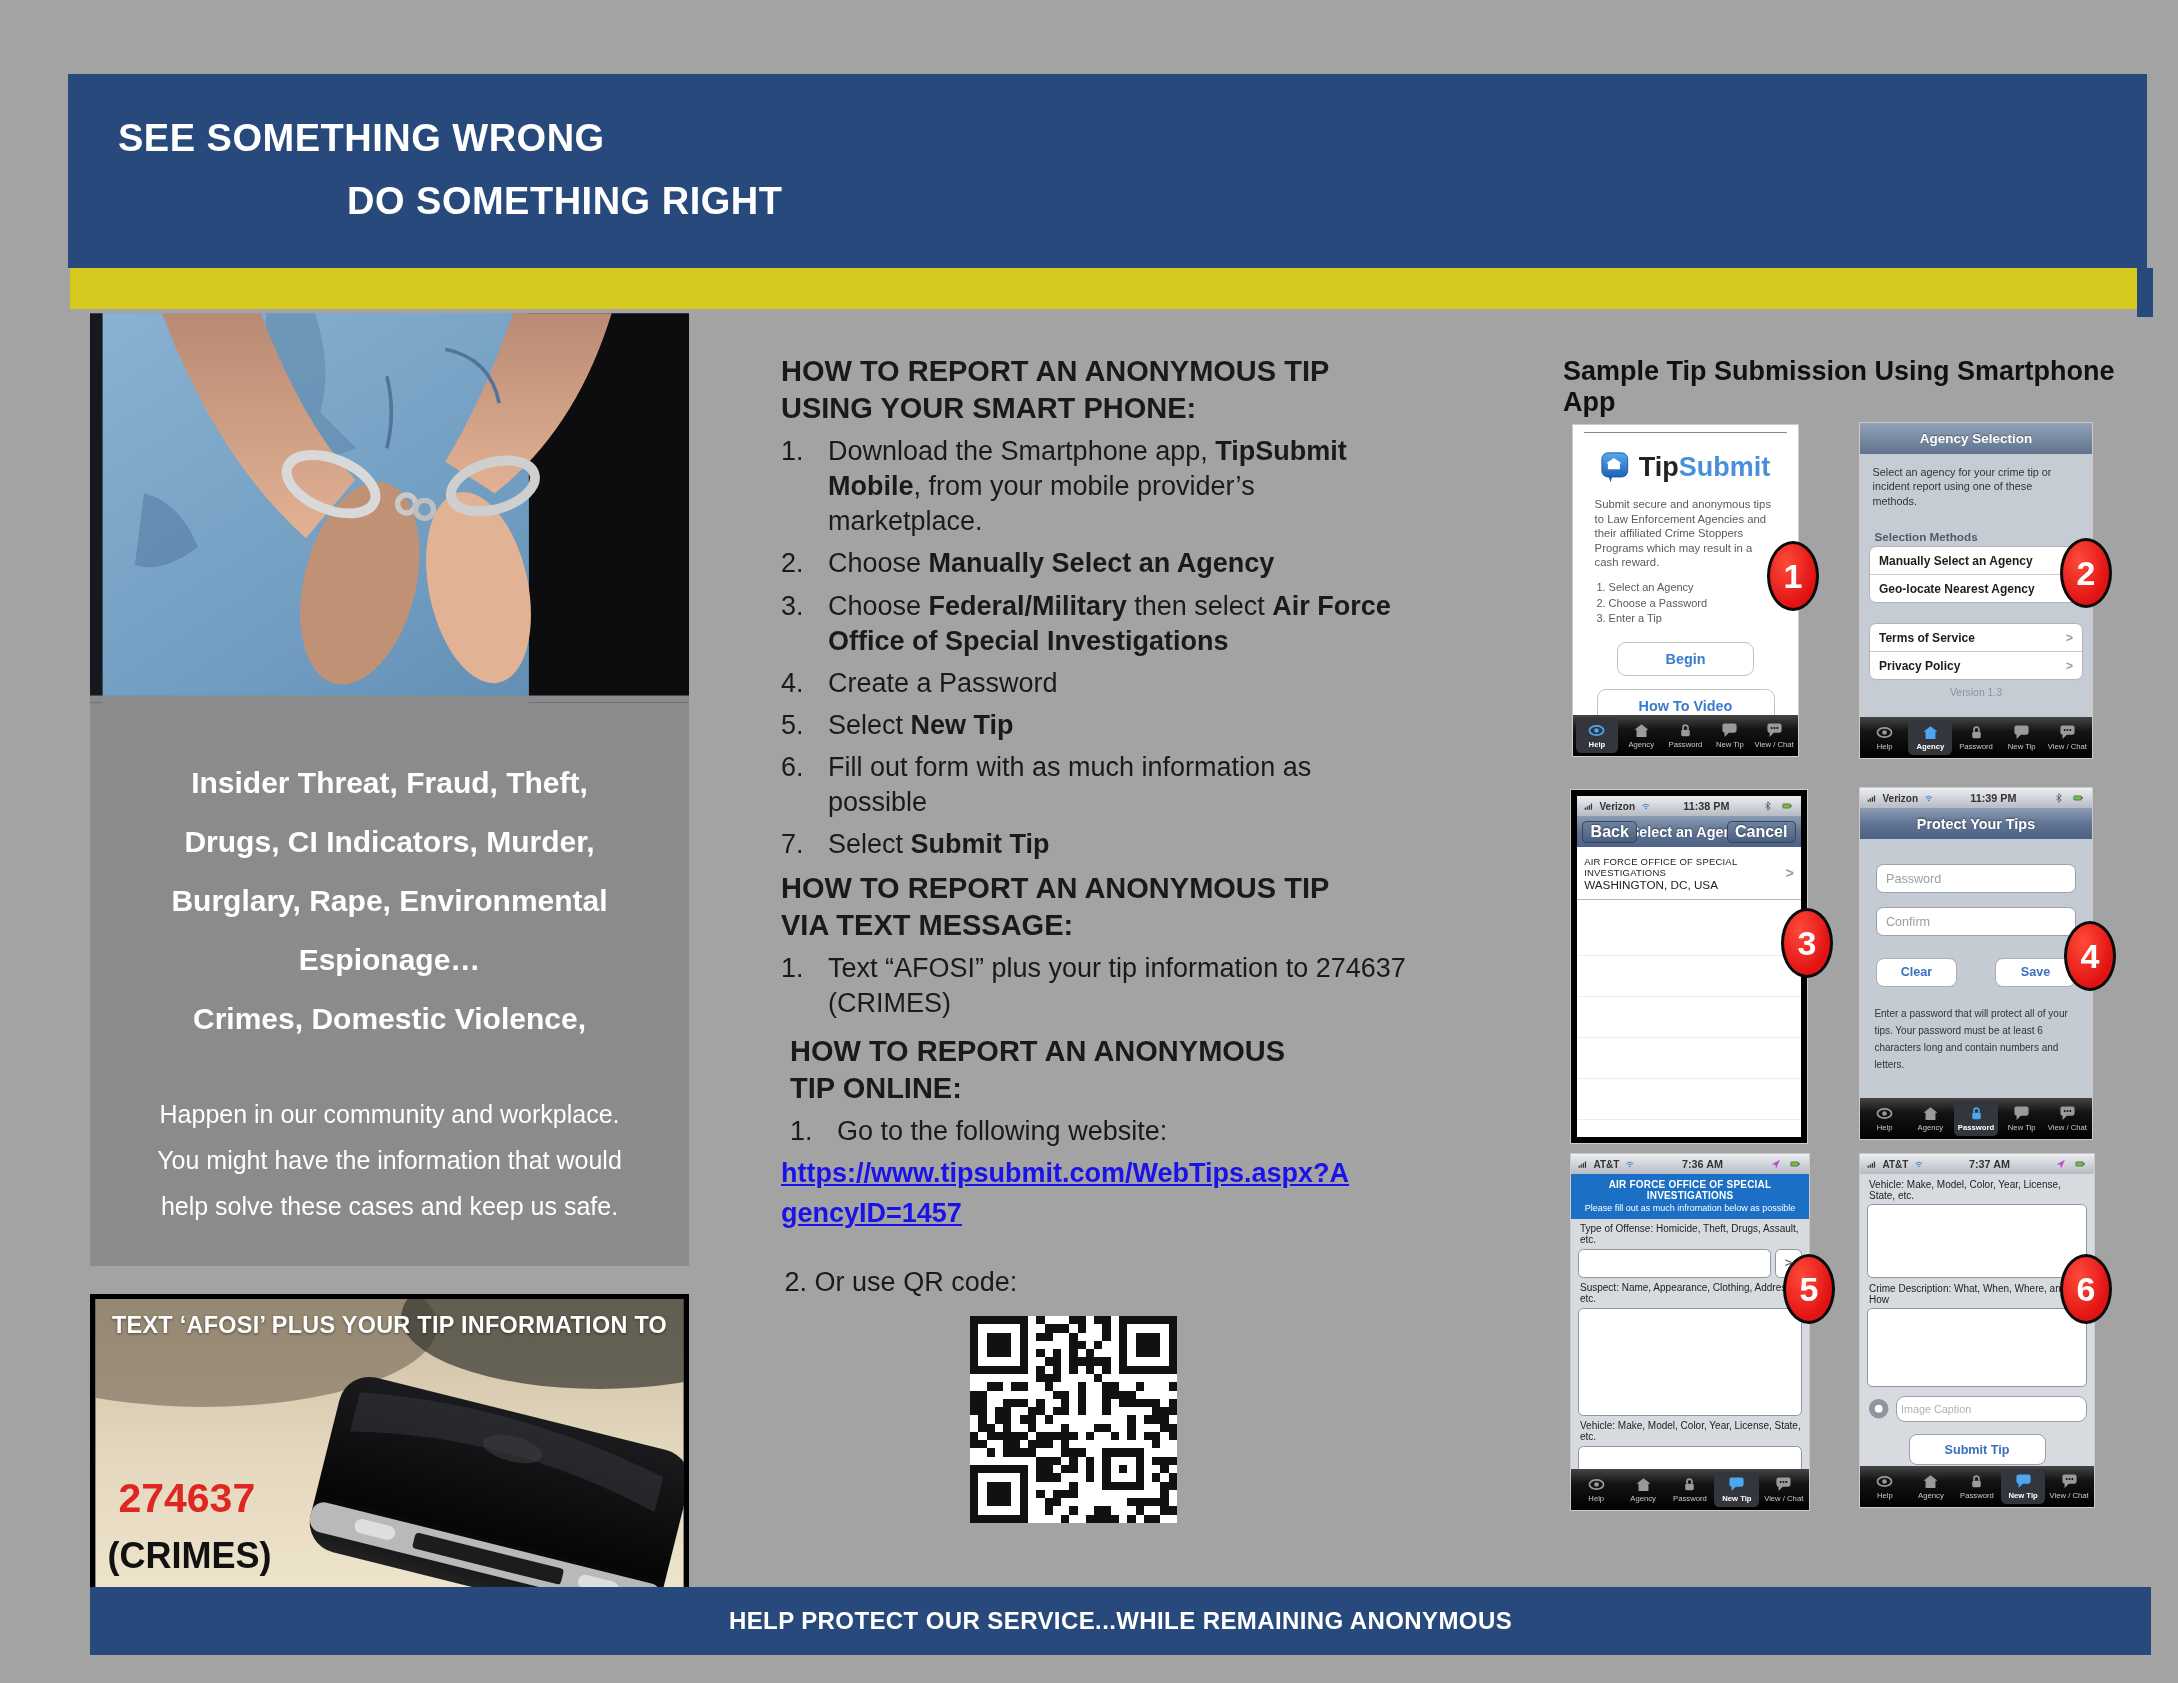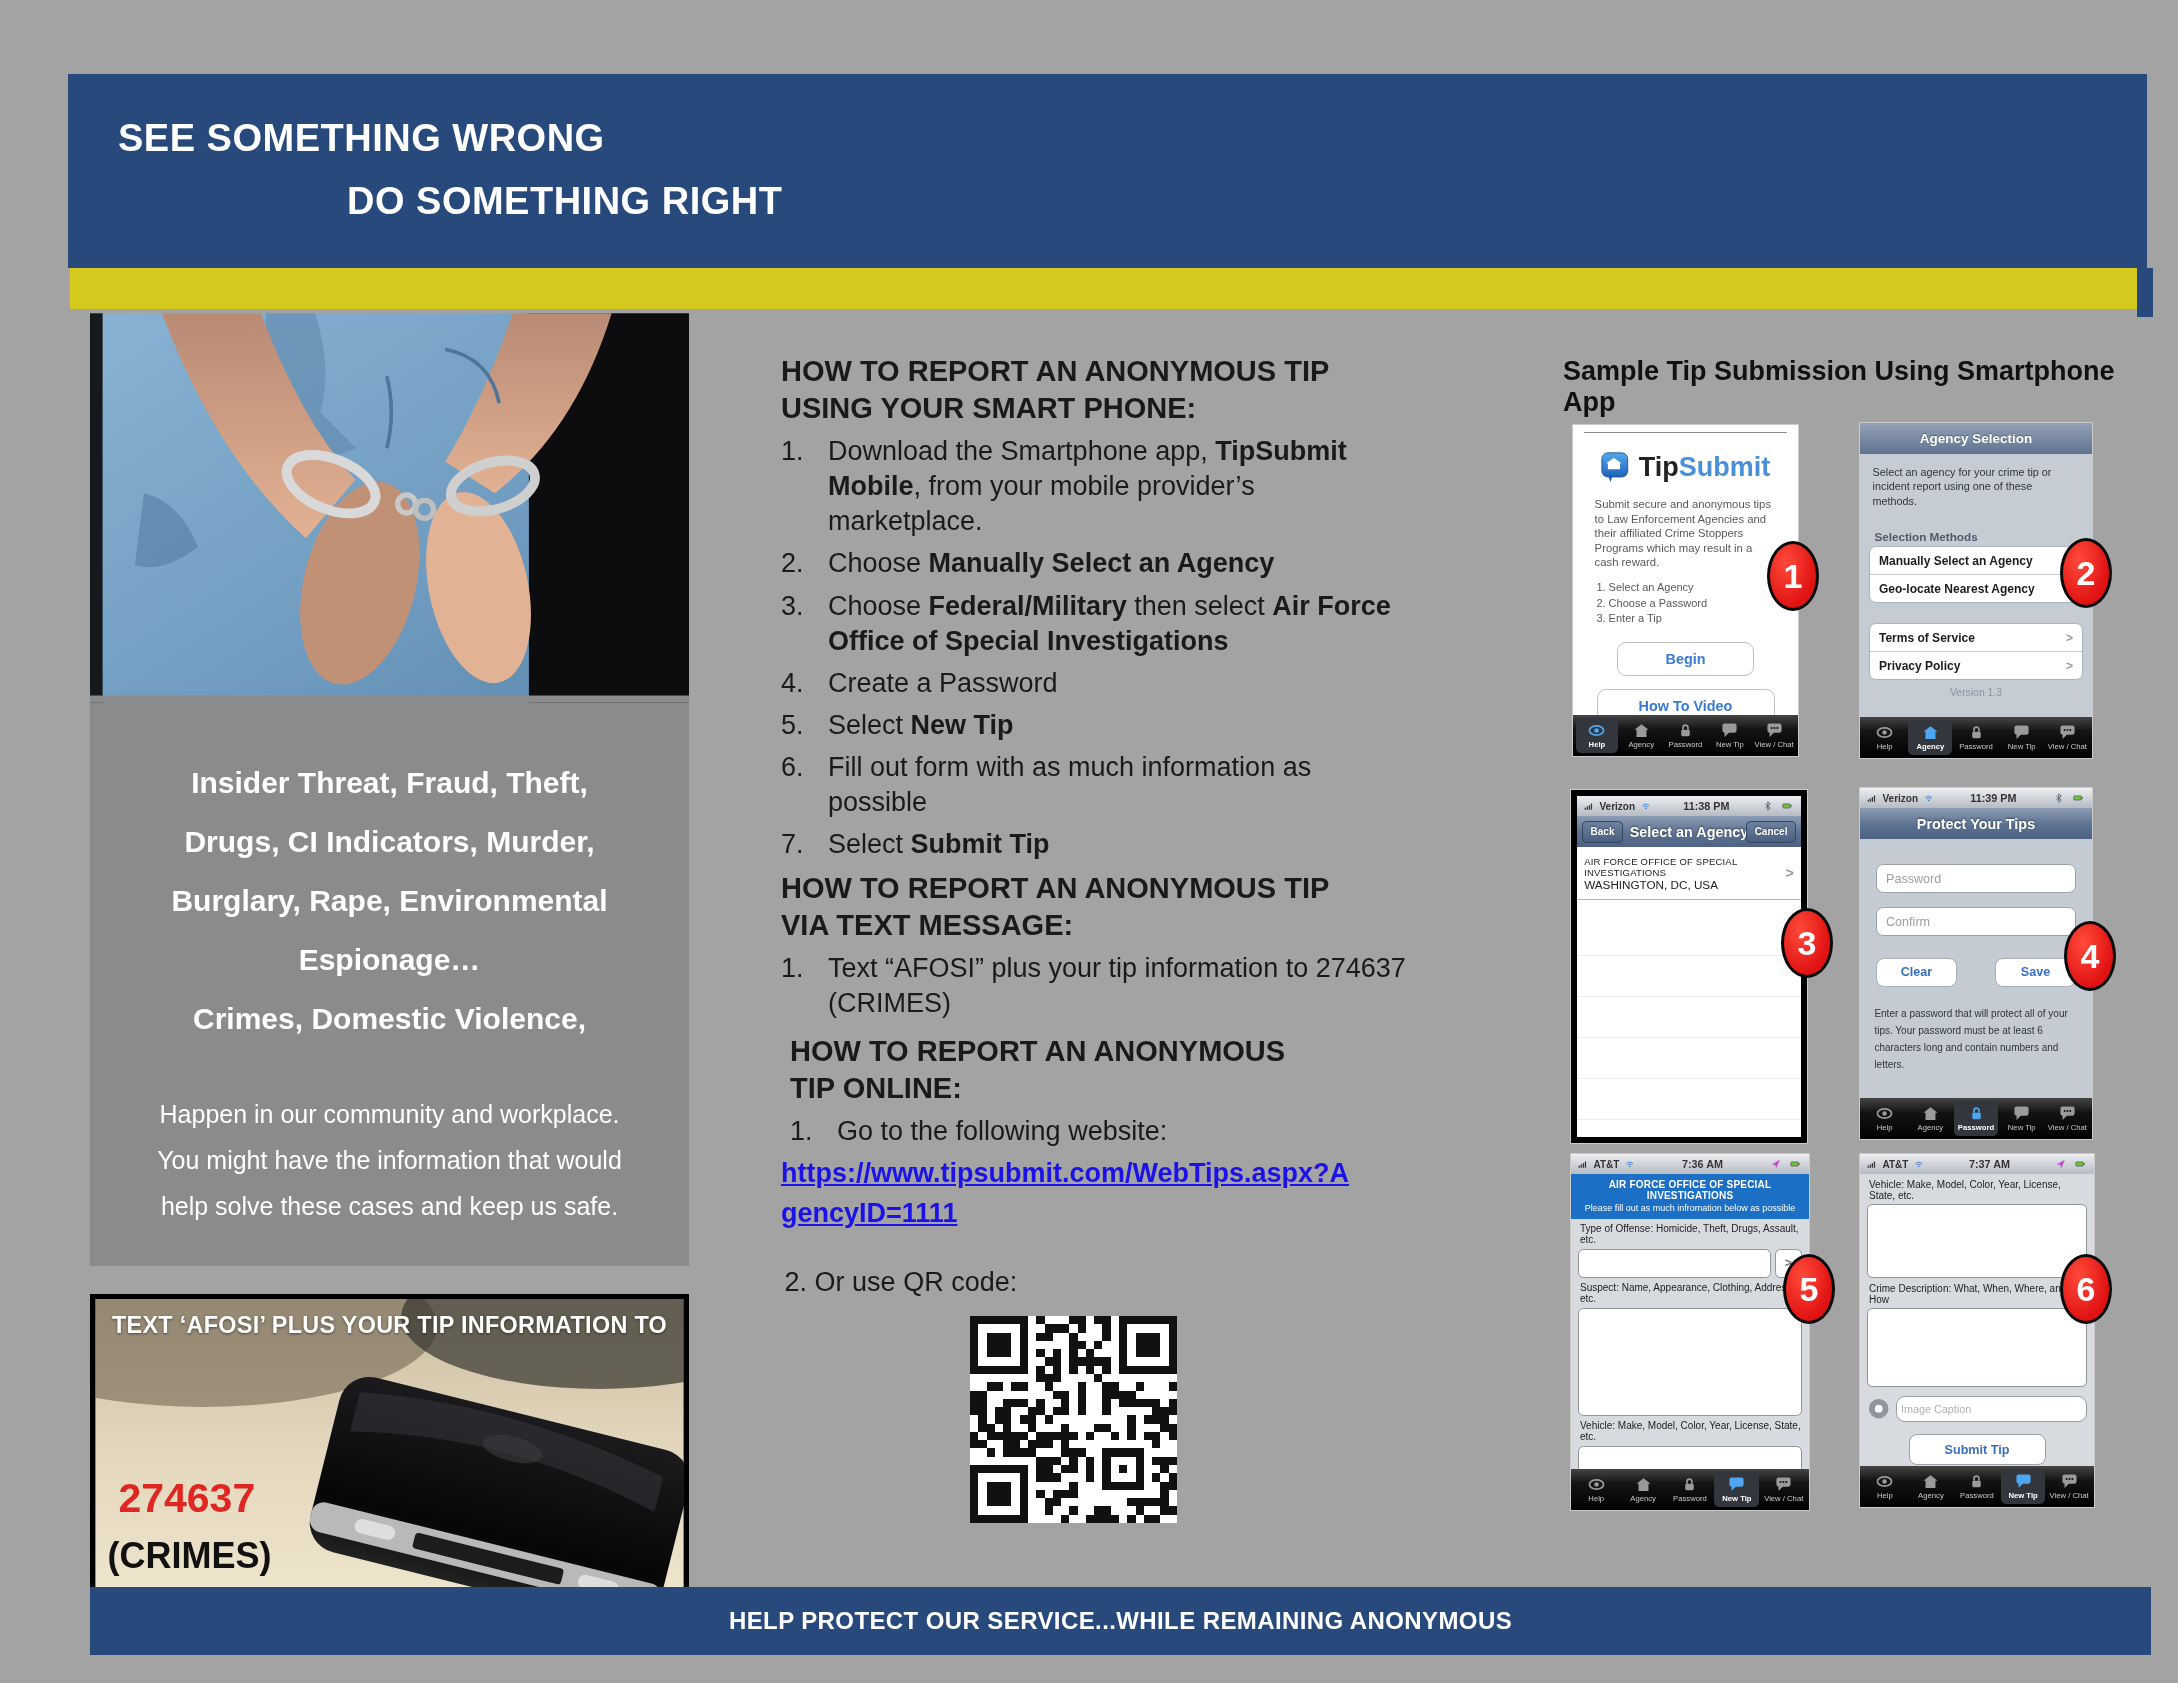--- a/index.html
+++ b/index.html
@@ -54,21 +54,21 @@
   .grow{height:27px;display:flex;align-items:center;padding:0 9px;font-size:12px;font-weight:bold;color:#1c1c1c;}
   .grow + .grow{border-top:0.9px solid #ccc;}
   .grow .chev{margin-left:auto;color:#9a9a9a;font-weight:bold;}
   .p2-version{margin-top:7.2px;text-align:center;font-size:10.4px;color:#8a93a3;}
   
   .sbar{height:20px;background:linear-gradient(#eceef1,#b6bcc4);display:flex;align-items:center;font-size:10px;font-weight:bold;color:#333;padding:0 5.4px;gap:3.6px;}
   .sbar .time{flex:1;text-align:center;font-size:10.8px;}
   .sicon{width:13.5px;height:10px;}
   
   .navbar{height:31px;background:linear-gradient(#8c9cb3,#5d7191 55%,#4e6285);display:flex;align-items:center;justify-content:center;color:#fff;font-weight:bold;font-size:14.4px;position:relative;text-shadow:0 -0.9px 1.8px rgba(0,0,0,.45);}
-  .navbtn{position:absolute;top:4.5px;height:20px;padding:0 7.2px;background:linear-gradient(#6e82a0,#4a5f80);border:0.9px solid #33455f;border-radius:4.5px;color:#fff;font-size:10px;font-weight:bold;line-height:20px;}
+  .navbtn{position:absolute;top:4.5px;height:20px;padding:0 7.2px;background:linear-gradient(#6e82a0,#4a5f80);border:0.9px solid #33455f;border-radius:4.5px;color:#fff;font-size:16px;font-weight:bold;line-height:20px;}
   .navbtn.l{left:5.4px;} .navbtn.r{right:5.4px;}
   
   .p3{border:6.3px solid #000;background:#fff;}
   .p3-item{min-height:45px;background:#fff;border-bottom:0.9px solid #b5b5b5;display:flex;align-items:center;padding:3.6px 7.2px;}
   .p3-a1{font-size:9.5px;color:#222;letter-spacing:0.2px;}
   .p3-a2{font-size:11.7px;color:#222;}
   .p3-rows{position:absolute;left:0;right:0;bottom:0;top:119px;background:repeating-linear-gradient(to bottom,#fff 0 40px,#ededed 40px 41px);}
   
   .p4{background:#c5cbd3;}
   .inputbox{margin:0 16px;height:27px;background:#fff;border:0.9px solid #9aa0a8;border-radius:7.2px;display:flex;align-items:center;padding:0 9px;font-size:12.6px;color:#9aa0a8;}
@@ -278,21 +278,21 @@
     <div class="li">
       <span class="num">1.</span>
       <span class="cont">Text “AFOSI” plus your tip information to 274637 (CRIMES)</span>
     </div>
 
     <div class="mh online" style="margin-top:12.6px">HOW TO REPORT AN ANONYMOUS TIP ONLINE:</div>
     <div class="li" style="margin:1.8px 0 0 9px">
       <span class="num">1.</span>
       <span class="cont">Go to the following website:</span>
     </div>
-    <a class="weblink" href="#">https://www.tipsubmit.com/WebTips.aspx?AgencyID=1111</a>
+    <a class="weblink" href="#">https://www.tipsubmit.com/WebTips.aspx?AgencyID=1457</a>
 
     <div class="qr-step">2. Or use QR code:</div>
     <svg id="qr" viewBox="0 0 25 25" shape-rendering="crispEdges">
         <rect x="0" y="0" width="1" height="1" fill="#111"></rect>
         <rect x="1" y="0" width="1" height="1" fill="#111"></rect>
         <rect x="2" y="0" width="1" height="1" fill="#111"></rect>
         <rect x="3" y="0" width="1" height="1" fill="#111"></rect>
         <rect x="4" y="0" width="1" height="1" fill="#111"></rect>
         <rect x="5" y="0" width="1" height="1" fill="#111"></rect>
         <rect x="6" y="0" width="1" height="1" fill="#111"></rect>

